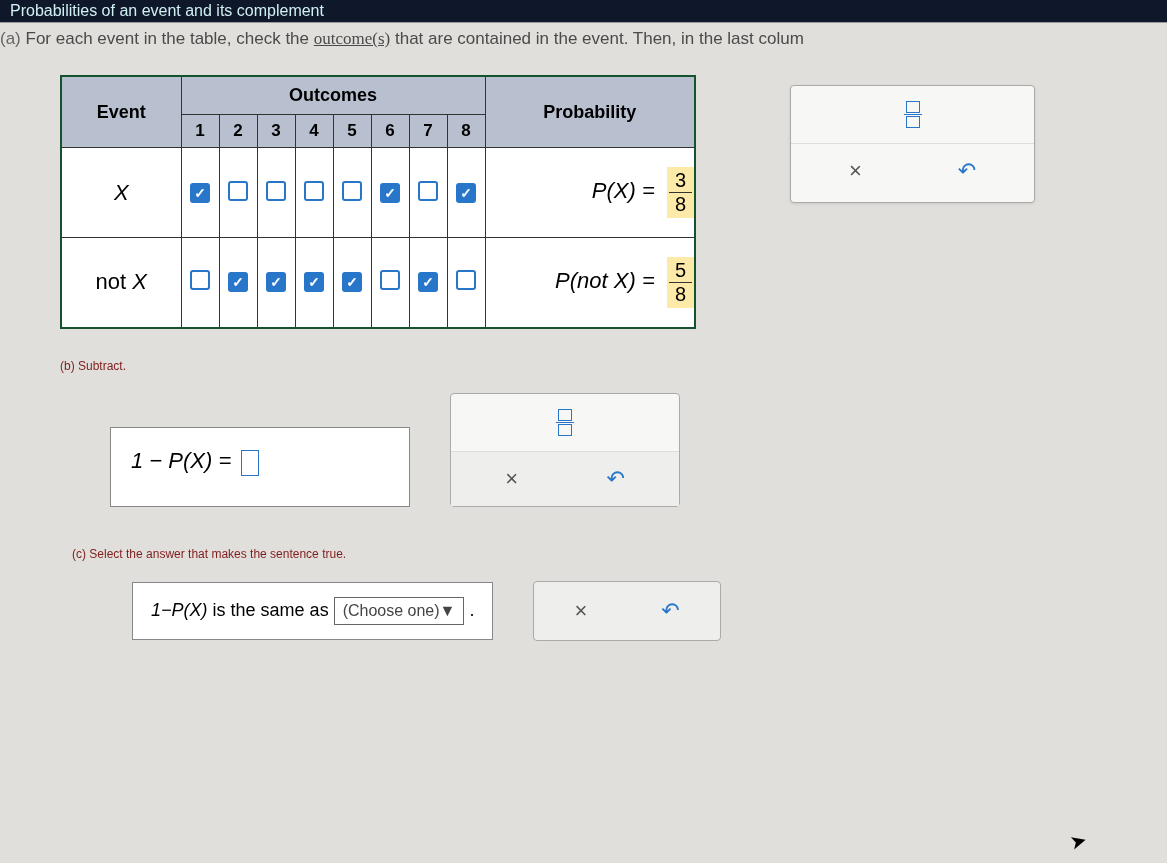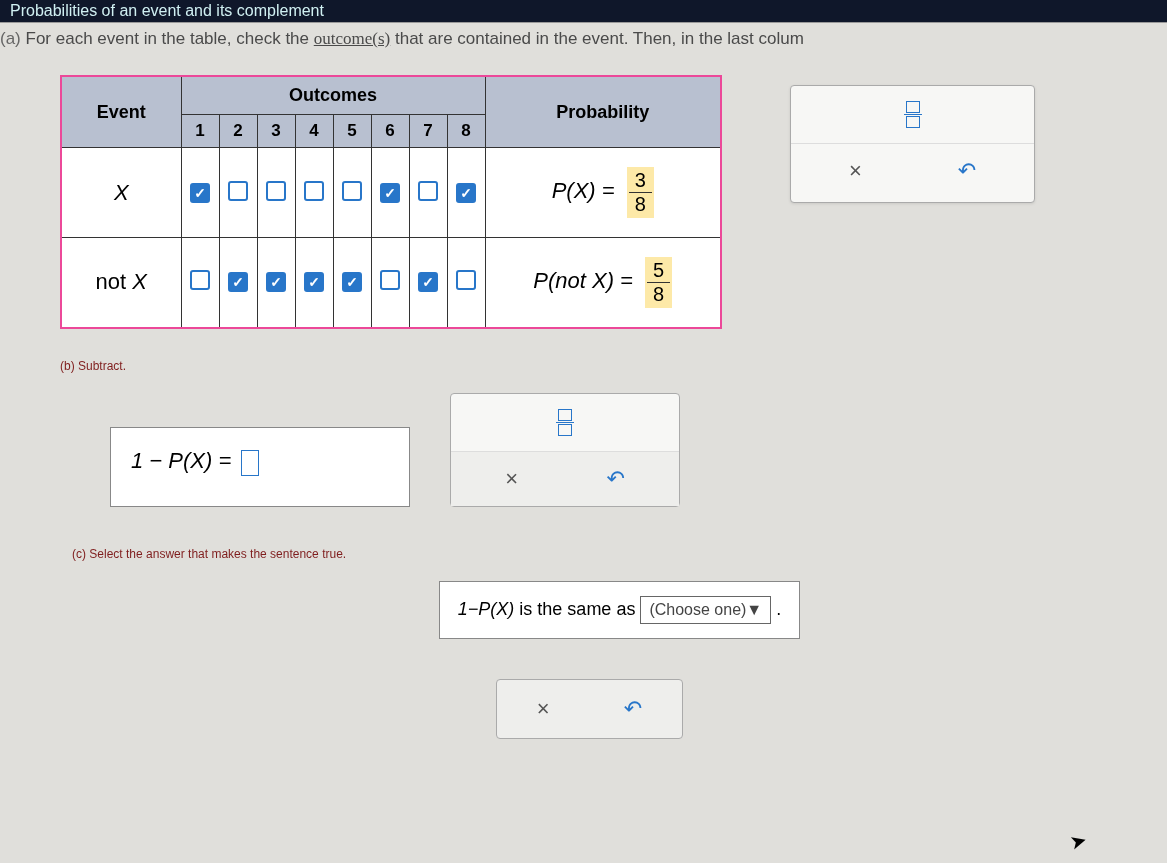--- a/index.html
+++ b/index.html
@@ -28,34 +28,34 @@
       overflow: hidden;
       border-top: 1px solid #999;
     }
     .instruction-bar .label { color: #666; }
     .instruction-bar .underline { text-decoration: underline; font-family: Liberation Serif, serif; }
     .content { padding: 20px 60px; position: relative; }
     
     
     .prob-table {
       border-collapse: collapse;
-      border: 2px solid #ec4899;
+      border: 2px solid #14532d;
       background: #fff;
       margin-bottom: 30px;
     }
     .prob-table th, .prob-table td {
       border: 1px solid #333;
       text-align: center;
       vertical-align: middle;
     }
     .prob-table .hdr { background: #b8c0d0; font-weight: bold; padding: 8px 12px; font-size: 18px; }
     .prob-table .event-col { width: 120px; padding: 20px 10px; font-size: 22px; font-style: italic; }
     .prob-table .outcome-cell { width: 38px; height: 90px; }
     .prob-table .outcome-hdr { width: 38px; padding: 6px 0; font-size: 17px; background:#b8c0d0;}
-    .prob-table .prob-col { width: 236px; font-size: 22px; }
+    .prob-table .prob-col { width: 210px; font-size: 22px; text-align: right; }
     .checkbox {
       width: 20px; height: 20px;
       border: 2px solid #2876c9;
       border-radius: 3px;
       display: inline-flex;
       align-items: center;
       justify-content: center;
       background: #fff;
     }
     .checkbox.checked { background: #2876c9; }
@@ -130,21 +130,21 @@
       margin-left: 60px;
     }
     .dropdown {
       display:inline-flex;
       align-items:center;
       border: 1px solid #666;
       padding: 4px 8px;
       font-size: 16px;
       color:#444;
     }
-    .part-c-row { display:flex; align-items:center; gap: 40px; flex-direction: column;}
+    .part-c-row { display:flex; align-items:center; gap: 40px;}
     .xr-panel {
       border:1px solid #aaa; background:#eeeeec; border-radius:4px;
       display:flex; gap:50px; padding: 12px 28px;
     }
     .cursor {
       position:absolute;
       bottom: 10px;
       right: 80px;
       font-size: 20px;
       color:#000;

